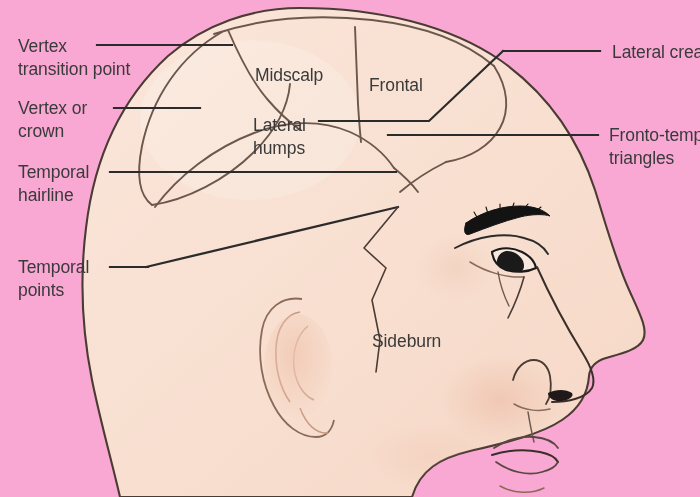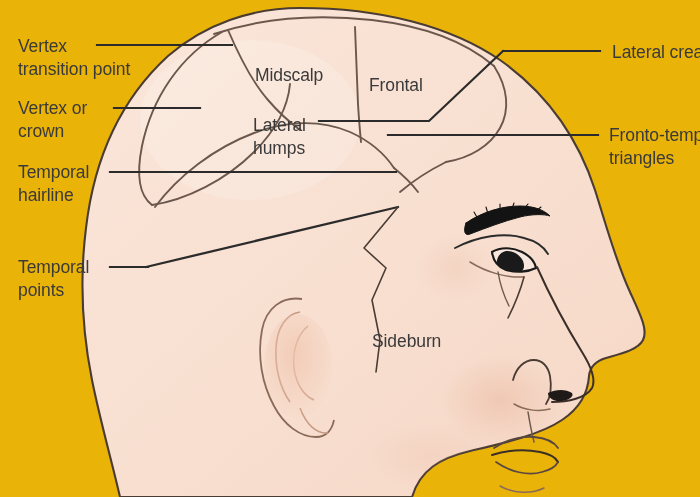--- a/index.html
+++ b/index.html
@@ -11,21 +11,21 @@
   body {
     width: 700px;
     height: 497px;
     overflow: hidden;
     font-family: "Liberation Sans", sans-serif;
   }
   #figure {
     position: relative;
     width: 700px;
     height: 497px;
-    background: #eab308;
+    background: #f9a8d4;
   }
   #figure svg {
     display: block;
     width: 700px;
     height: 497px;
   }
   .label-text {
     font-family: "Liberation Sans", sans-serif;
     font-size: 17.5px;
     fill: #3a3a3a;

